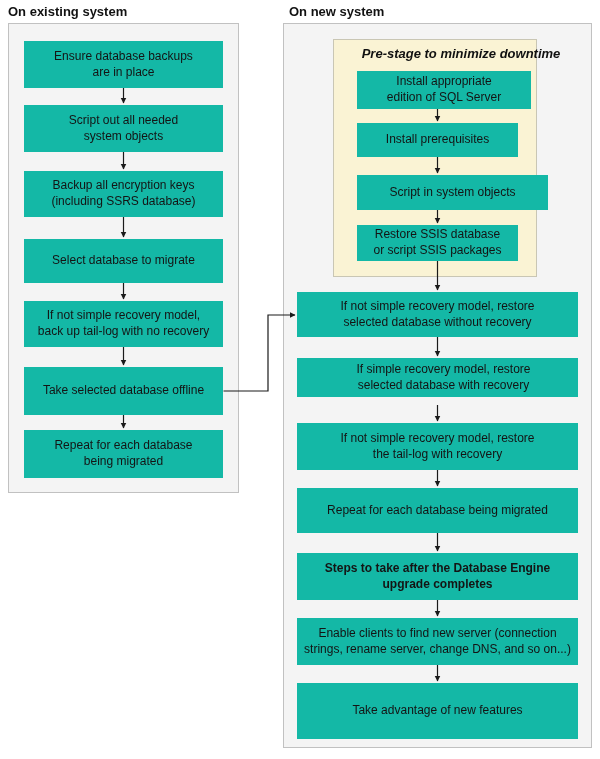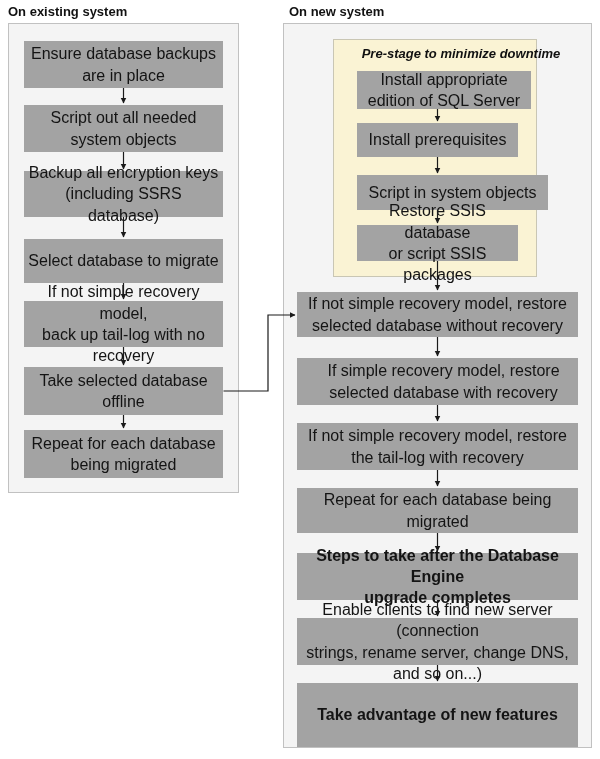--- a/index.html
+++ b/index.html
@@ -33,27 +33,27 @@
   .prestage-title {
     position: absolute;
     font-size: 13px;
     font-weight: bold;
     font-style: italic;
     text-align: center;
     color: #111111;
   }
   .box {
     position: absolute;
-    background: #a3a3a3;
+    background: #14b8a6;
     box-sizing: border-box;
     display: flex;
     align-items: center;
     justify-content: center;
     text-align: center;
-    font-size: 16px;
+    font-size: 12px;
     line-height: 1.33;
     white-space: pre-line;
     color: #141414;
     padding: 2px 4px;
   }
   svg.connectors {
     position: absolute;
     left: 0; top: 0;
     pointer-events: none;
   }
@@ -91,30 +91,30 @@
 
 <div class="box" style="left:357px; top:71px; width:174px; height:38px;">Install appropriate
 edition of SQL Server</div>
 <div class="box" style="left:357px; top:123px; width:161px; height:34px;">Install prerequisites</div>
 <div class="box" style="left:357px; top:175px; width:191px; height:35px;">Script in system objects</div>
 <div class="box" style="left:357px; top:225px; width:161px; height:36px;">Restore SSIS database
 or script SSIS packages</div>
 
 <div class="box" style="left:297px; top:292px; width:281px; height:45px;">If not simple recovery model, restore
 selected database without recovery</div>
-<div class="box" style="left:297px; top:358px; width:281px; height:47px;padding-left:16px;">If simple recovery model, restore
+<div class="box" style="left:297px; top:358px; width:281px; height:39px;padding-left:16px;">If simple recovery model, restore
 selected database with recovery</div>
 <div class="box" style="left:297px; top:423px; width:281px; height:47px;">If not simple recovery model, restore
 the tail-log with recovery</div>
 <div class="box" style="left:297px; top:488px; width:281px; height:45px;">Repeat for each database being migrated</div>
 <div class="box" style="left:297px; top:553px; width:281px; height:47px;font-weight:bold;">Steps to take after the Database Engine
 upgrade completes</div>
 <div class="box" style="left:297px; top:618px; width:281px; height:47px;">Enable clients to find new server (connection
 strings, rename server, change DNS, and so on...)</div>
-<div class="box" style="left:297px; top:683px; width:281px; height:64px;font-weight:bold;">Take advantage of new features</div>
+<div class="box" style="left:297px; top:683px; width:281px; height:56px;">Take advantage of new features</div>
 
 <svg class="connectors" width="600" height="759" viewBox="0 0 600 759">
   <defs>
     <marker id="ah" markerWidth="8" markerHeight="8" refX="5.5" refY="3" orient="auto" markerUnits="userSpaceOnUse">
       <path d="M0,0 L6,3 L0,6 Z" fill="#1a1a1a"></path>
     </marker>
   </defs>
 
   <path class="arr" d="M123.5 88 V103"></path>
   <path class="arr" d="M123.5 152 V169"></path>

